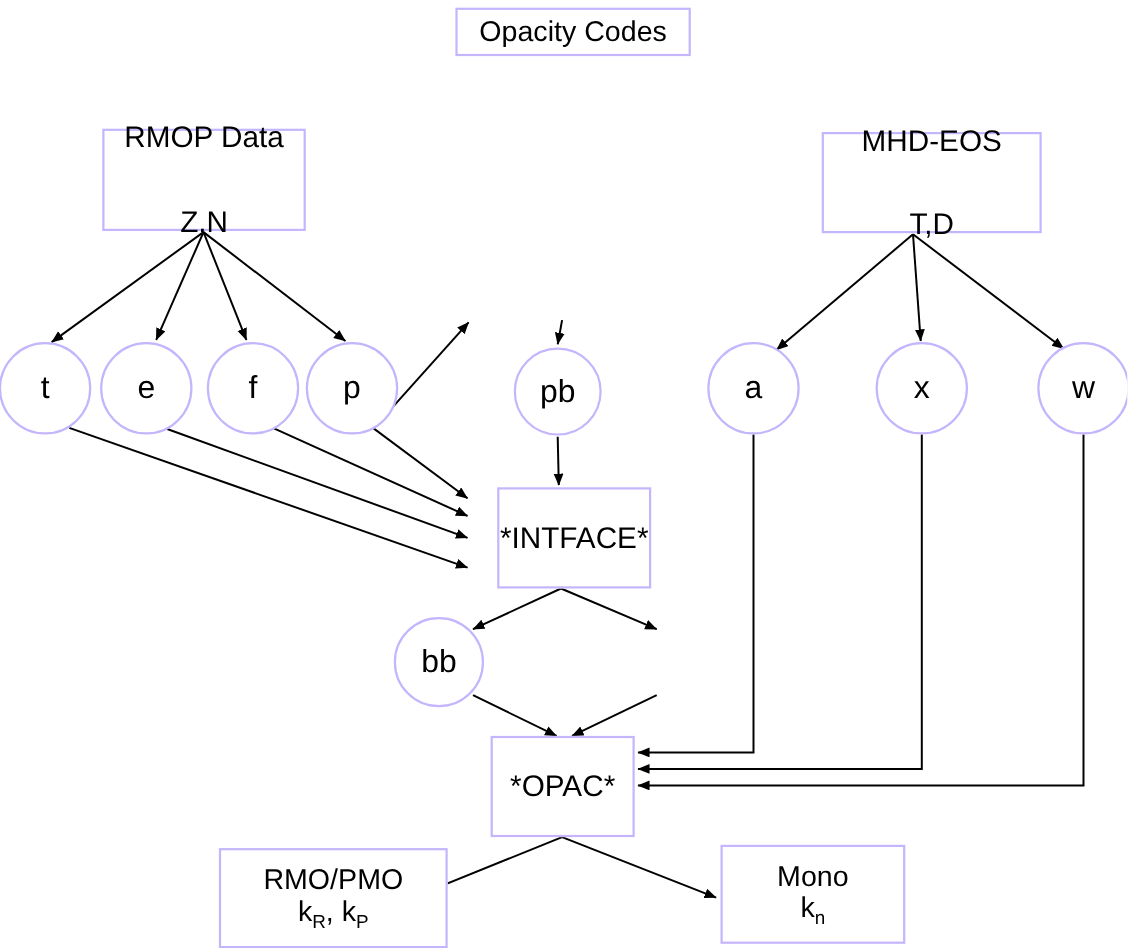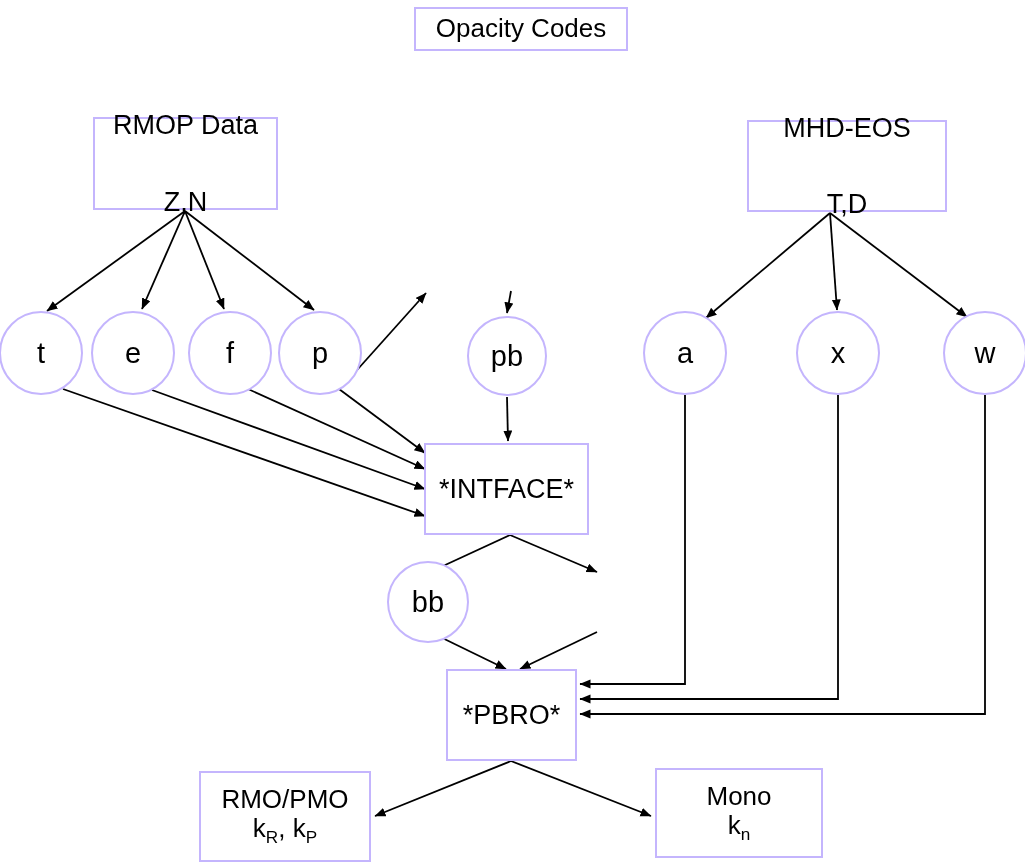--- a/index.html
+++ b/index.html
@@ -126,29 +126,29 @@
     <span class="line1">RMOP  Data</span>
     <span class="line2">Z,N</span>
   </div>
 
   <div class="node rect data-box" style="left:747px; top:120px; width:200px; height:92px;">
     <span class="line1">MHD-EOS</span>
     <span class="line2">T,D</span>
   </div>
 
 
-  <div class="node rect proc-box" style="left:424px; top:443px; width:165px; height:92px;align-items:center;">
+  <div class="node rect proc-box" style="left:452px; top:443px; width:140px; height:92px;align-items:center;">
     <span class="line1">*INTFACE*</span>
   </div>
 
   <div class="node rect proc-box" style="left:446px; top:669px; width:131px; height:92px;">
-    <span class="line1">*PBRO*</span>
+    <span class="line1">*OPAC*</span>
   </div>
 
-  <div class="node rect out-box" style="left:199px; top:771px; width:172px; height:91px;">
+  <div class="node rect out-box" style="left:199px; top:771px; width:208px; height:91px;">
     <span class="line1">RMO/PMO</span>
     <span class="line2"><span>k</span><span class="sub">R</span><span>, </span><span>k</span><span class="sub">P</span></span>
   </div>
 
   <div class="node rect out-box" style="left:655px; top:768px; width:168px; height:90px;">
     <span class="line1">Mono</span>
     <span class="line2"><span>k</span><span class="sub">n</span></span>
   </div>
 
   <div class="node circle circ-lbl" style="left:-1px; top:311px; width:84px; height:84px;">
@@ -171,17 +171,17 @@
   <div class="node circle circ-lbl" style="left:643px; top:311px; width:84px; height:84px;">
     <span class="line1">a</span>
   </div>
   <div class="node circle circ-lbl" style="left:796px; top:311px; width:84px; height:84px;">
     <span class="line1">x</span>
   </div>
   <div class="node circle circ-lbl" style="left:943px; top:311px; width:84px; height:84px;">
     <span class="line1">w</span>
   </div>
 
-  <div class="node circle circ-lbl" style="left:387px; top:561px; width:82px; height:82px;">
+  <div class="node circle circ-lbl" style="left:358px; top:561px; width:82px; height:82px;">
     <span class="line1">bb</span>
   </div>
 
 </div>
 
 </body></html>

